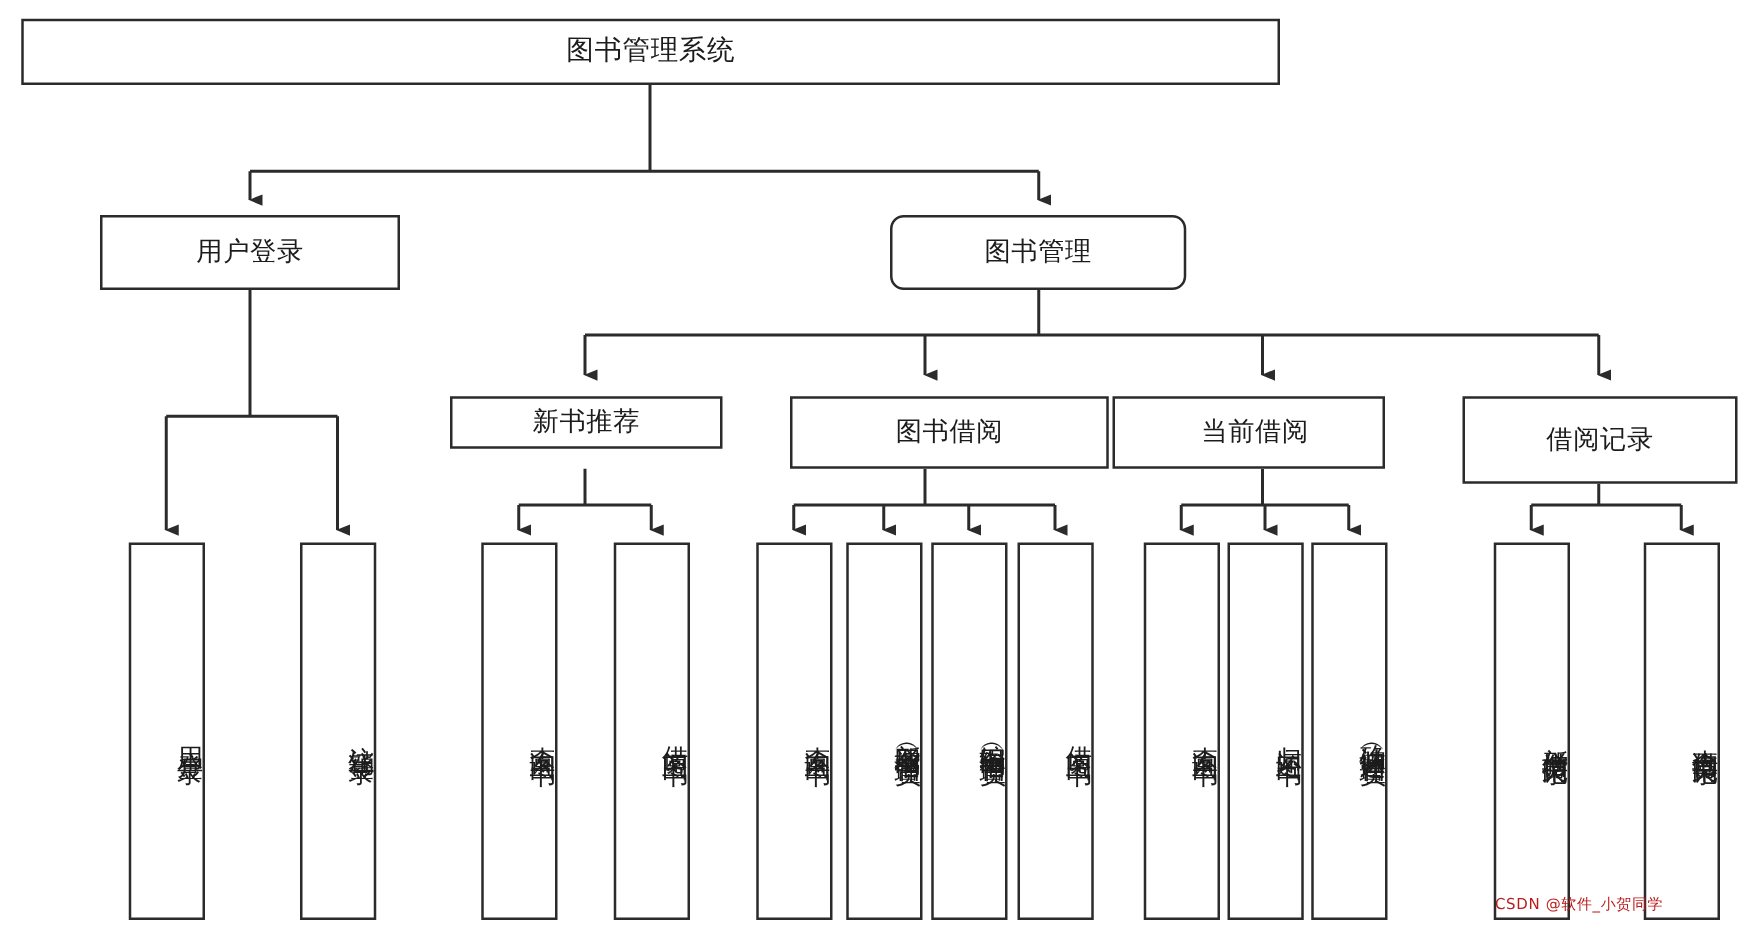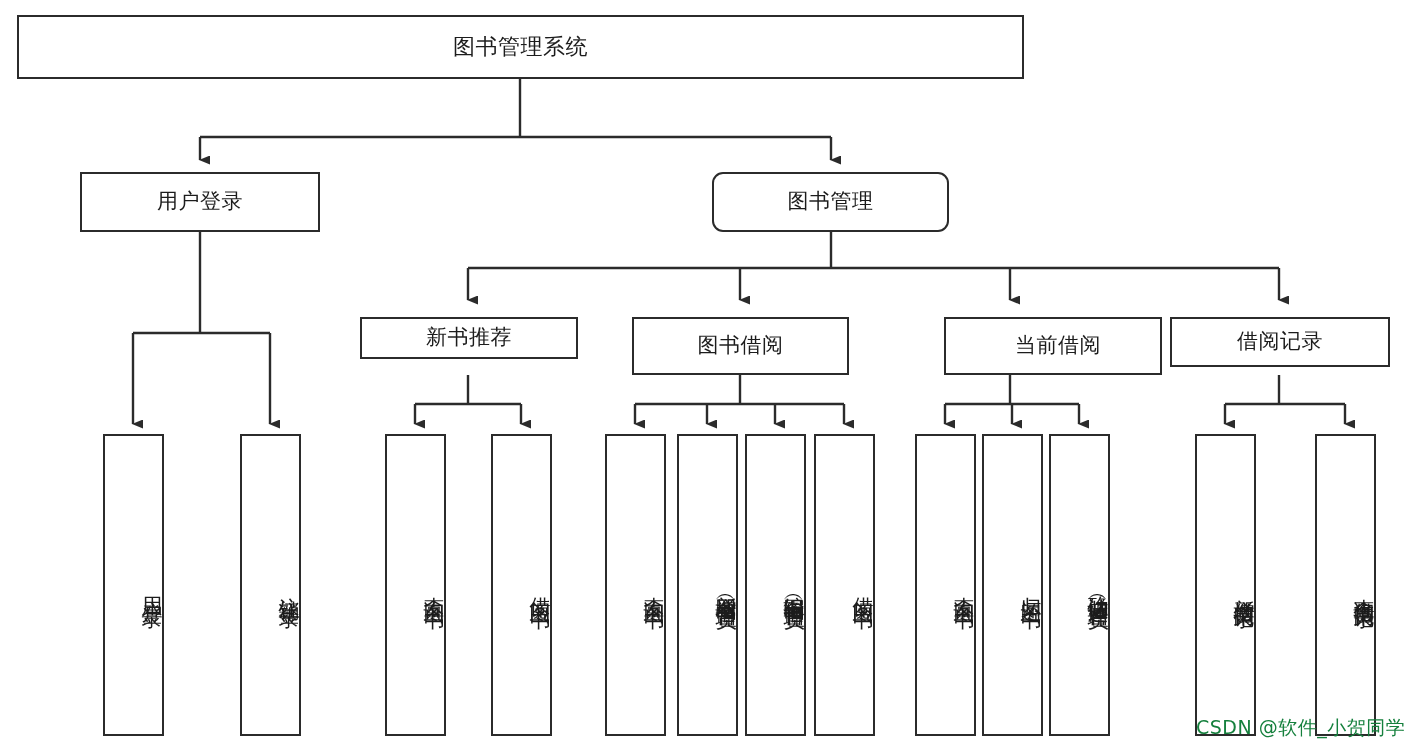--- a/index.html
+++ b/index.html
@@ -60,22 +60,22 @@
     text-orientation: upright;
     letter-spacing: 4px;
     display: block;
     text-align: center;
   }
   .node-v-tall .vlabel {
     letter-spacing: 2px;
   }
   .watermark {
     position: absolute;
-    font-size: 19px;
-    color: #15803d;
+    font-size: 12px;
+    color: #b91c1c;
     white-space: nowrap;
     letter-spacing: 0.5px;
   }
 </style>
 </head>
 <body>
 
 <div id="diagram-canvas">
 
   <svg id="edge-layer" viewBox="0 0 1405 747" xmlns="http://www.w3.org/2000/svg">
@@ -133,41 +133,41 @@
     </g>
 
     <g stroke="#2b2b2b" stroke-width="2.4" fill="none">
       <path d="M1279,375 L1279,404"></path>
       <path d="M1225,404 L1345,404"></path>
       <path d="M1225,404 L1225,424" marker-end="url(#arrowhead)"></path>
       <path d="M1345,404 L1345,424" marker-end="url(#arrowhead)"></path>
     </g>
   </svg>
 
-  <div class="node node-h node-root" style="left:17px; top:15px; width:1007px; height:64px;">
+  <div class="node node-h node-root" style="left:17px; top:15px; width:1007px; height:53px;">
     <span>图书管理系统</span>
   </div>
 
   <div class="node node-h" style="left:80px; top:172px; width:240px; height:60px;">
     <span>用户登录</span>
   </div>
   <div class="node node-h" style="left:712px; top:172px; width:237px; height:60px;border-radius:11px;">
     <span>图书管理</span>
   </div>
 
   <div class="node node-h" style="left:360px; top:317px; width:218px; height:42px;">
     <span>新书推荐</span>
   </div>
-  <div class="node node-h" style="left:632px; top:317px; width:217px; height:58px;">
+  <div class="node node-h" style="left:632px; top:317px; width:255px; height:58px;">
     <span>图书借阅</span>
   </div>
-  <div class="node node-h" style="left:944px; top:317px; width:218px; height:58px;padding-left:10px;">
+  <div class="node node-h" style="left:890px; top:317px; width:218px; height:58px;padding-left:10px;">
     <span>当前借阅</span>
   </div>
-  <div class="node node-h" style="left:1170px; top:317px; width:220px; height:50px;">
+  <div class="node node-h" style="left:1170px; top:317px; width:220px; height:70px;">
     <span>借阅记录</span>
   </div>
 
   <div class="node node-v" style="left:103px; top:434px; width:61px; height:302px;">
     <span class="vlabel">用户登录</span>
   </div>
   <div class="node node-v" style="left:240px; top:434px; width:61px; height:302px;">
     <span class="vlabel">注销登录</span>
   </div>
 

